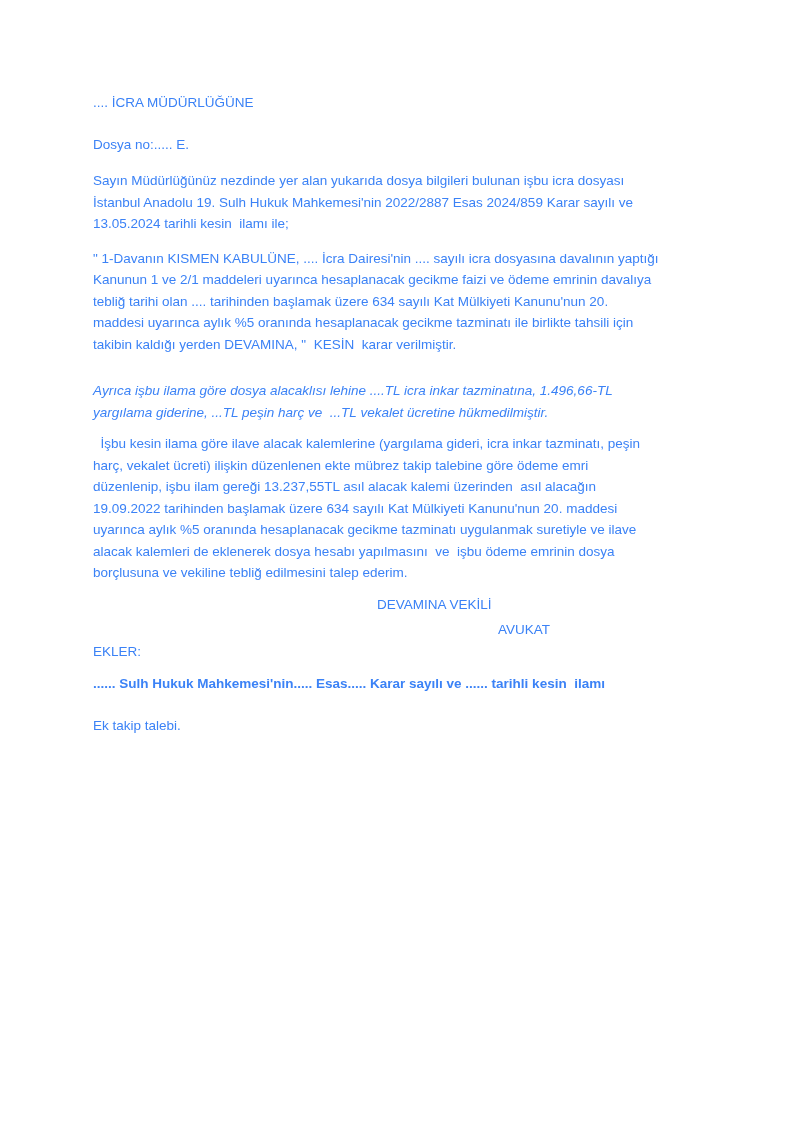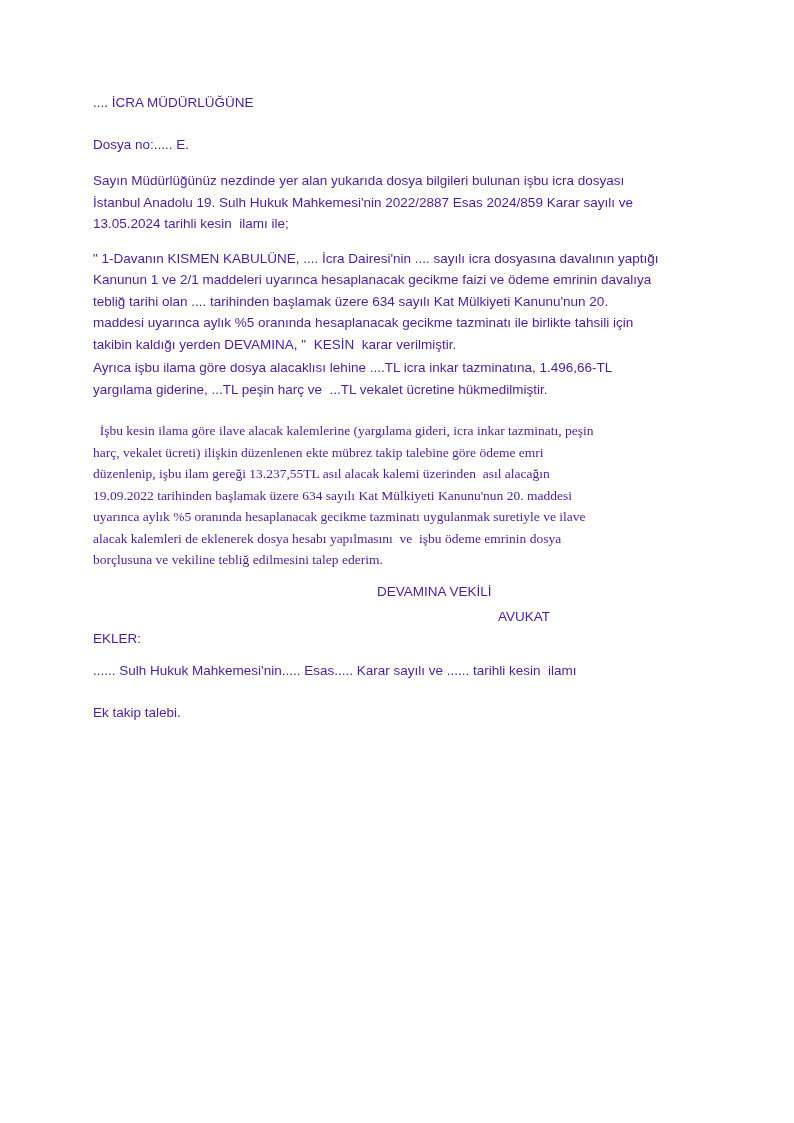--- a/index.html
+++ b/index.html
@@ -9,43 +9,43 @@
   }
   .page {
     position: relative;
     width: 794px;
     height: 887px;
     background: #ffffff;
     overflow: hidden;
     font-family: "Liberation Sans", sans-serif;
     font-size: 13.5px;
     line-height: 21.5px;
-    color: #4c1d95;
+    color: #3b82f6;
   }
   .content {
     position: absolute;
     top: 92px;
     left: 93px;
     width: 608px;
   }
   .line {
     white-space: pre;      
   }
   .para { margin: 0; }
 
   
   .m-fileno   { margin-top: 20px; }
   .m-intro    { margin-top: 15px; }
   .m-judgment { margin-top: 13px; }
-  .m-costs    { margin-top: 2px;  }
-  .m-request  { margin-top: 20px; font-family: Liberation Serif, serif; }
+  .m-costs    { margin-top: 25px; font-style: italic;  }
+  .m-request  { margin-top: 10px; }
   .m-sig1     { margin-top: 10px; margin-left: 284px; }
   .m-sig2     { margin-top: 4px;    margin-left: 405px; }
   .m-ekler    { margin-top: 0; }
-  .m-att1     { margin-top: 11px; }
+  .m-att1     { margin-top: 11px; font-weight: bold; }
   .m-att2     { margin-top: 20px; }
 </style>
 </head>
 <body>
 
 <div class="page">
   <div class="content">
 
     <div class="para line">.... İCRA MÜDÜRLÜĞÜNE</div>
 

